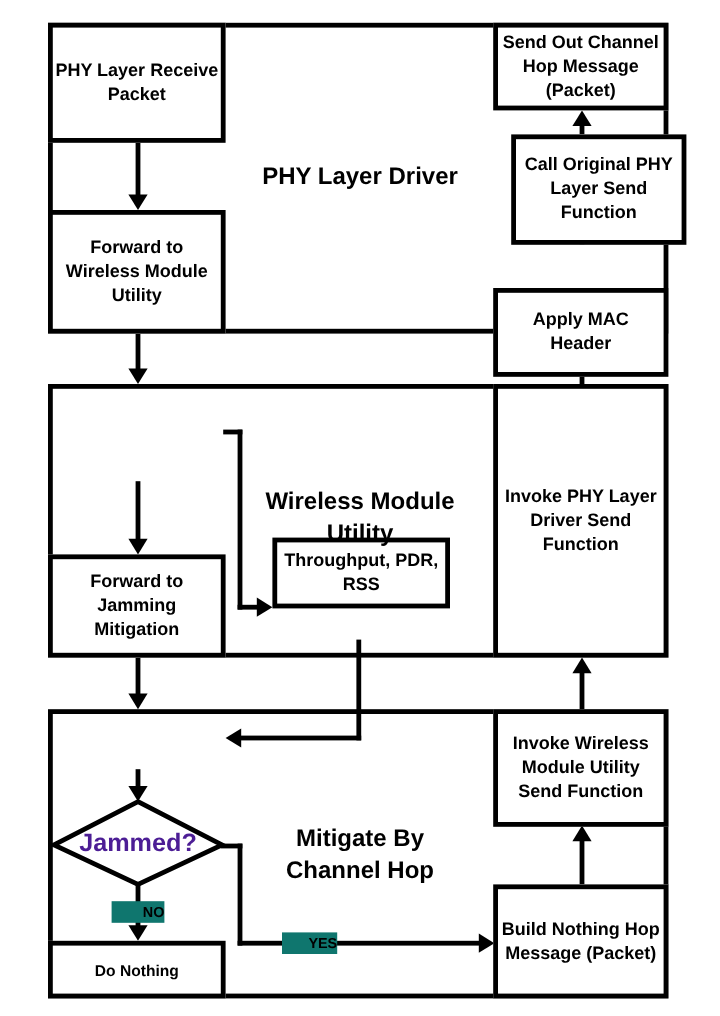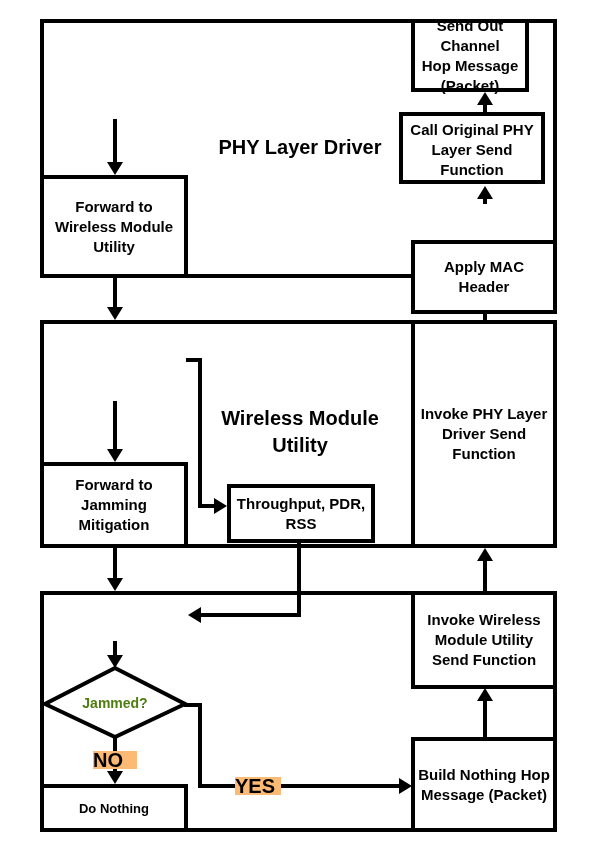--- a/index.html
+++ b/index.html
@@ -46,34 +46,34 @@
     color: #000;
   }
   .vline, .hline { position: absolute; background: #000; }
   .arr { position: absolute; width: 0; height: 0; }
   .arr-down  { border-left: 8px solid transparent; border-right: 8px solid transparent; border-top: 13px solid #000; }
   .arr-up    { border-left: 8px solid transparent; border-right: 8px solid transparent; border-bottom: 13px solid #000; }
   .arr-left  { border-top: 8px solid transparent; border-bottom: 8px solid transparent; border-right: 13px solid #000; }
   .arr-right { border-top: 8px solid transparent; border-bottom: 8px solid transparent; border-left: 13px solid #000; }
   .flow-label {
     position: absolute;
-    background: #fdba74;
+    background: #0f766e;
     font-weight: bold;
-    font-size: 20px;
+    font-size: 12px;
     line-height: 18px;
-    text-align: left;
+    text-align: right;
     color: #000;
   }
   .diamond-wrap { position: absolute; }
   .diamond-wrap svg { display: block; }
   .diamond-label {
     position: absolute;
     left: 0; top: 0; right: 0; bottom: 0;
     display: flex; align-items: center; justify-content: center;
-    font-weight: bold; font-size: 14px; color: #4d7c0f;
+    font-weight: bold; font-size: 21px; color: #4c1d95;
   }
 </style>
 </head>
 <body>
 
 <div id="canvas">
 
   <div class="section" style="left:40px; top:19px;  width:517px; height:259px;"></div>
   <div class="section" style="left:40px; top:320px; width:517px; height:228px;"></div>
   <div class="section" style="left:40px; top:591px; width:517px; height:241px;"></div>
@@ -137,47 +137,51 @@
     <div class="arr arr-left" style="left:188px; top:607px;"></div>
   </div>
 
   <div>
     <div class="hline" style="left:184px; top:703px; width:18px; height:4px;"></div>
     <div class="vline" style="left:198px; top:703px; width:4px; height:85px;"></div>
     <div class="hline" style="left:198px; top:784px; width:202px; height:4px;"></div>
     <div class="arr arr-right" style="left:399px; top:778px;"></div>
   </div>
 
+  <div class="box" style="left:40px; top:19px;  width:148px; height:100px;">
+    <span>PHY Layer Receive
+Packet</span>
+  </div>
   <div class="box" style="left:40px; top:175px; width:148px; height:103px;">
     <span>Forward to
 Wireless Module
 Utility</span>
   </div>
-  <div class="box" style="left:411px; top:19px;  width:118px; height:73px;">
+  <div class="box" style="left:411px; top:19px;  width:146px; height:73px;">
     <span>Send Out Channel
 Hop Message
 (Packet)</span>
   </div>
-  <div class="box" style="left:399px; top:112px; width:146px; height:72px;align-items:flex-end;">
+  <div class="box" style="left:426px; top:112px; width:146px; height:92px;">
     <span>Call Original PHY
 Layer Send
 Function</span>
   </div>
   <div class="box" style="left:411px; top:204px; width:146px; height:74px;margin-top:36px;">
     <span>Apply MAC
 Header</span>
   </div>
   <div class="section-title" style="left:190px; top:134px; width:220px;">PHY Layer Driver</div>
 
   <div class="box" style="left:40px; top:462px; width:148px; height:86px;">
     <span>Forward to
 Jamming
 Mitigation</span>
   </div>
-  <div class="box" style="left:227px; top:484px; width:148px; height:59px;">
+  <div class="box" style="left:227px; top:448px; width:148px; height:59px;">
     <span>Throughput, PDR,
 RSS</span>
   </div>
   <div class="box" style="left:411px; top:320px; width:146px; height:228px;">
     <span>Invoke PHY Layer
 Driver Send
 Function</span>
   </div>
   <div class="section-title" style="left:190px; top:405px; width:220px;">Wireless Module
 Utility</div>
@@ -187,20 +191,22 @@
   </div>
   <div class="box" style="left:411px; top:591px; width:146px; height:98px;">
     <span>Invoke Wireless
 Module Utility
 Send Function</span>
   </div>
   <div class="box" style="left:411px; top:737px; width:146px; height:95px;">
     <span>Build Nothing Hop
 Message (Packet)</span>
   </div>
+  <div class="section-title" style="left:190px; top:686px; width:220px;">Mitigate By
+Channel Hop</div>
 
   <div class="diamond-wrap" style="left:40px; top:664px; width:150px; height:77px;">
     <svg width="150" height="77" viewBox="0 0 150 77">
       <polygon points="75,4 145,40 75,73 5,40" fill="#ffffff" stroke="#000000" stroke-width="4"></polygon>
     </svg>
     <div class="diamond-label">Jammed?</div>
   </div>
 
   <div class="flow-label" style="left:93px;  top:751px; width:44px;">NO</div>
   <div class="flow-label" style="left:235px; top:777px; width:46px;">YES</div>

